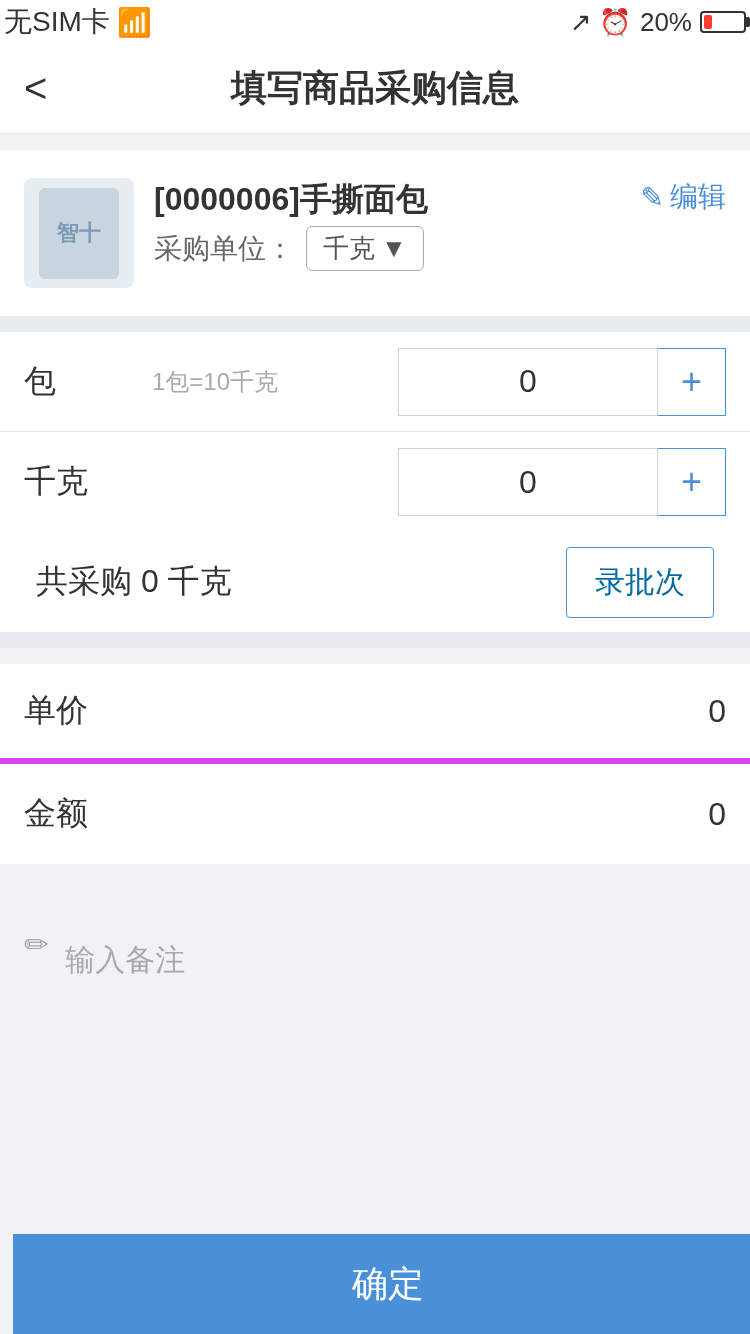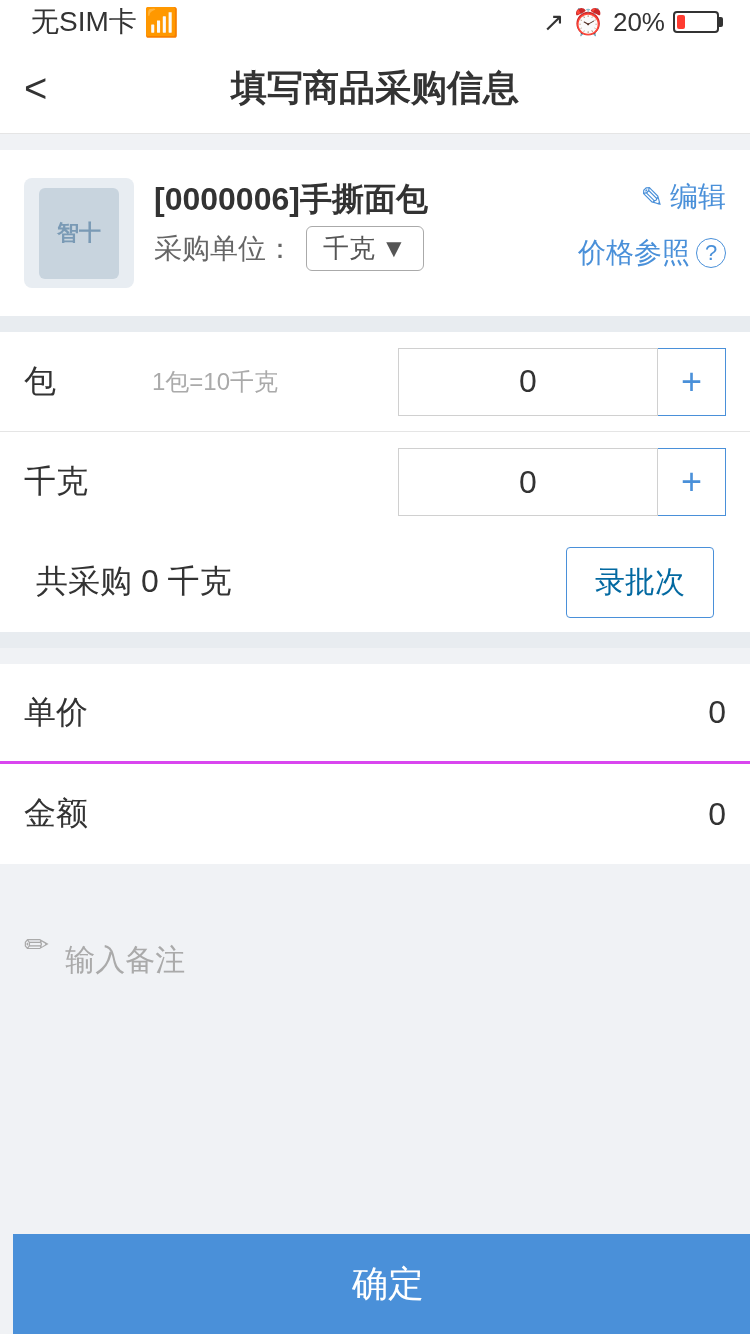--- a/index.html
+++ b/index.html
@@ -13,21 +13,21 @@
       color: #333;
     }
 
     
     .status-bar {
       height: 44px;
       background: #fff;
       display: flex;
       align-items: center;
       justify-content: space-between;
-      padding: 0 31px;
+      padding: 0 4px;
       font-size: 28px;
       font-weight: 500;
     }
     .status-bar-left { display: flex; align-items: center; gap: 8px; }
     .status-bar-center { font-size: 32px; font-weight: 600; }
     .status-bar-right { display: flex; align-items: center; gap: 8px; font-size: 26px; }
     .battery-bar {
       width: 46px; height: 22px;
       border: 2px solid #333;
       border-radius: 4px;
@@ -242,21 +242,21 @@
     .price-section {
       background: #fff;
       margin-top: 16px;
     }
     .price-row {
       display: flex;
       align-items: center;
       justify-content: space-between;
       padding: 0 24px;
       height: 100px;
-      border-bottom: 3px solid #d946ef;
+      border-bottom: 6px solid #d946ef;
     }
     .price-row:last-child { border-bottom: none; }
     .price-label {
       font-size: 32px;
       color: #333;
     }
     .price-value {
       font-size: 32px;
       color: #333;
     }
@@ -338,24 +338,20 @@
         <span>千克</span>
         <span>▼</span>
       </div>
     </div>
   </div>
   <div class="product-actions">
     <div class="product-edit">
       <span>✎</span>
       <span>编辑</span>
     </div>
-    <div class="price-ref">
-      <span>价格参照</span>
-      <span style="border:1px solid #4a90d9; border-radius:50%; width:30px; height:30px; display:inline-flex; align-items:center; justify-content:center; font-size:22px;">?</span>
-    </div>
   </div>
 </div>
 
 <div class="section-divider"></div>
 
 <div class="input-section">
 
   <div class="input-row">
     <span class="input-label">包</span>
     <span class="input-sublabel">1包=10千克</span>

